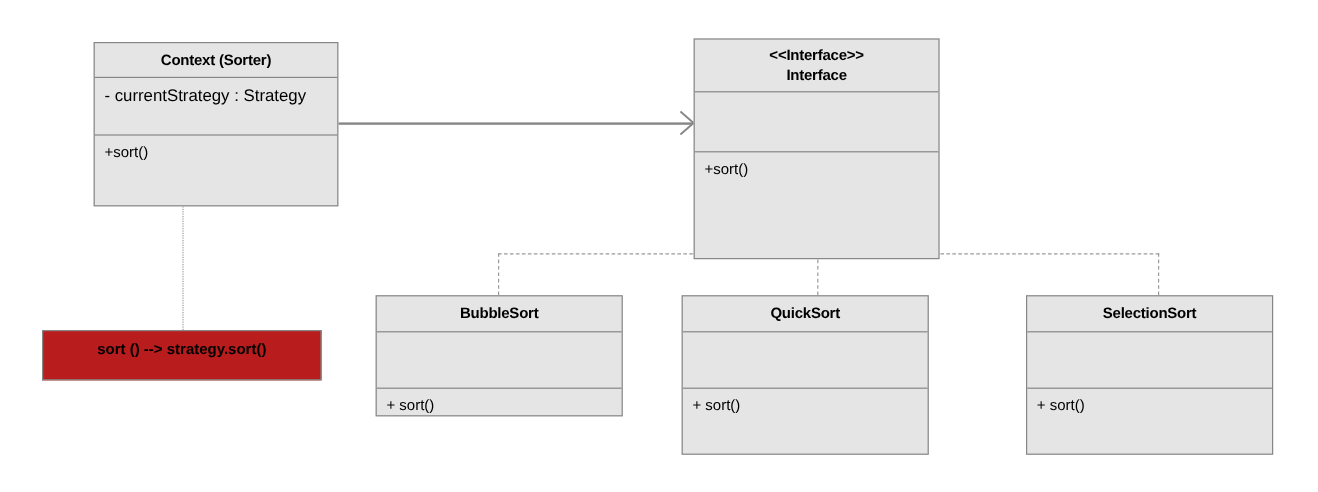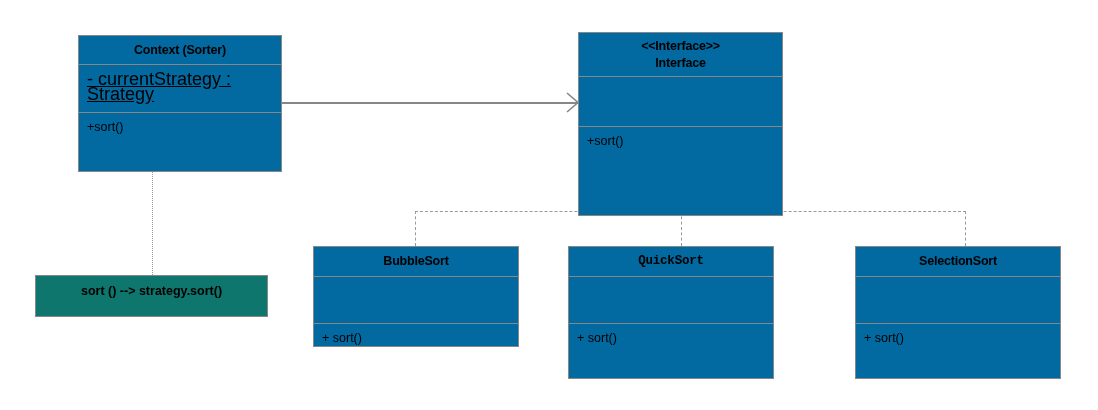--- a/index.html
+++ b/index.html
@@ -19,59 +19,58 @@
     position: absolute;
     left: 0; top: 0;
     width: 1098px;
     height: 410px;
   }
   
   .uml-box {
     position: absolute;
     box-sizing: border-box;
     border: 1.5px solid #878787;
-    background: #0369a1;
+    background: #e5e5e5;
     display: flex;
     flex-direction: column;
   }
   .uml-header {
     box-sizing: border-box;
     border-bottom: 1.5px solid #878787;
     text-align: center;
     font-size: 12.5px;
     font-weight: bold;
     letter-spacing: -0.2px;
     display: flex;
     flex-direction: column;
     align-items: center;
     justify-content: center;
     line-height: 17px;
     padding: 2px 0;
   }
   .uml-attrs {
     box-sizing: border-box;
     border-bottom: 1.5px solid #878787;
-    font-size: 18px;
+    font-size: 14px;
     padding: 7px 8px 0 8px;
     line-height: 15px;
-    text-decoration: underline;
   }
   .uml-methods {
     box-sizing: border-box;
     font-size: 12.5px;
     padding: 7px 8px 0 8px;
     line-height: 15px;
     flex: 1 1 auto;
   }
   
   .note-box {
     position: absolute;
     box-sizing: border-box;
     border: 1.5px solid #878787;
-    background: #0f766e;
+    background: #b91c1c;
     font-size: 12.5px;
     font-weight: bold;
     text-align: center;
     padding-top: 8px;
     line-height: 15px;
   }
   
   .conn {
     position: absolute;
   }
@@ -139,21 +138,21 @@
     <div class="uml-methods">+sort()</div>
   </div>
 
   <div class="uml-box" style="left:313px; top:246px; width:206px; height:101px;">
     <div class="uml-header" style="height:30px;">BubbleSort</div>
     <div class="uml-attrs" style="height:47px;"></div>
     <div class="uml-methods">+ sort()</div>
   </div>
 
   <div class="uml-box" style="left:568px; top:246px; width:206px; height:133px;">
-    <div class="uml-header" style="height:30px;font-family:Liberation Mono, monospace;">QuickSort</div>
+    <div class="uml-header" style="height:30px;">QuickSort</div>
     <div class="uml-attrs" style="height:47px;"></div>
     <div class="uml-methods">+ sort()</div>
   </div>
 
   <div class="uml-box" style="left:855px; top:246px; width:206px; height:133px;">
     <div class="uml-header" style="height:30px;">SelectionSort</div>
     <div class="uml-attrs" style="height:47px;"></div>
     <div class="uml-methods">+ sort()</div>
   </div>
 

